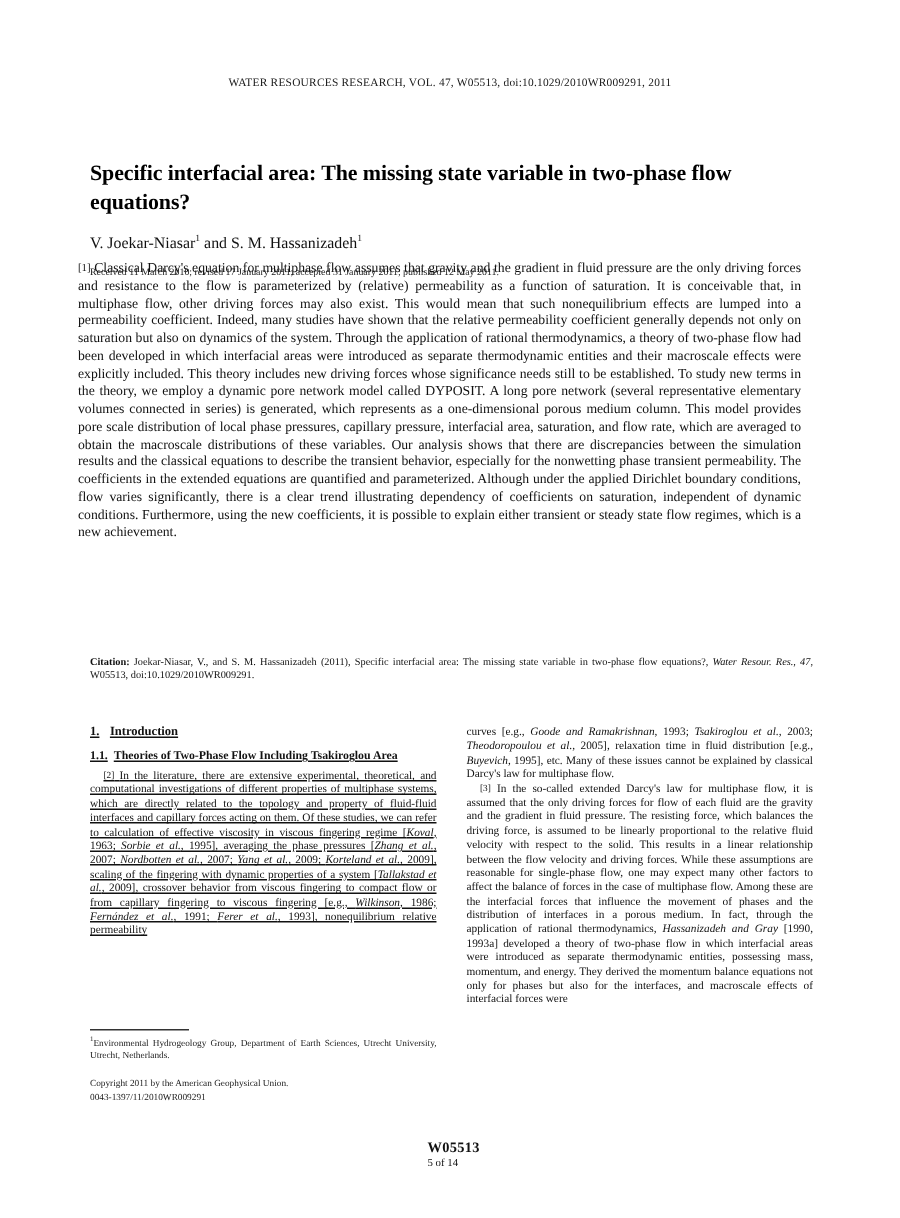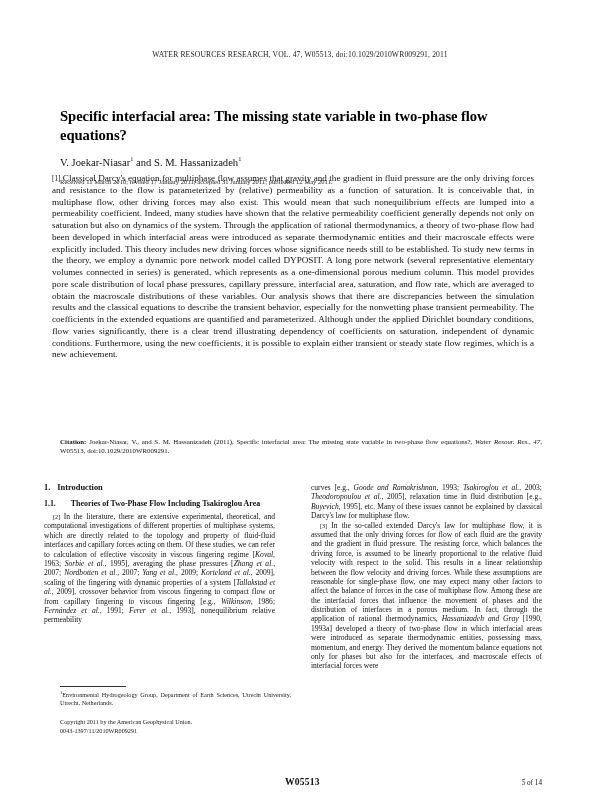--- a/index.html
+++ b/index.html
@@ -102,37 +102,37 @@
   
   .col {
     position: absolute;
     top: 483px;
     width: 231px;
     font-size: 7.55px;
     line-height: 1.245;
     text-align: justify;
     color: #111;
   }
-  .col.left  { left: 44px; }
+  .col.left  { left: 60px; text-decoration: underline; }
   .col.right { left: 311px; }
 
   h2.sec {
     font-size: 8.4px;
     font-weight: bold;
     margin: 0 0 6px 0;
     line-height: 1.2;
   }
   h2.sec .num { margin-right: 7px; }
   h3.subsec {
     font-size: 7.9px;
     font-weight: bold;
     margin: 0 0 2px 0;
     line-height: 1.26;
   }
-  h3.subsec .num { margin-right: 15px; }
+  h3.subsec .num { margin-right: 4px; }
 
   .col p {
     margin: 0;
     text-indent: 9px;
     text-align: justify;
   }
   .col p.firstpar { margin-top: 3px; }
   .col i { font-style: italic; }
   .col .para-num {
     font-size: 6.2px;
@@ -162,26 +162,27 @@
   .footnote .affil sup { font-size: 4.6px; vertical-align: super; }
   .footnote .copy {
     margin: 11px 0 0 0;
     line-height: 1.35;
   }
 
   
   .footer {
     position: absolute;
     left: 60px;
-    top: 776px;
+    top: 760px;
     width: 482px;
     display: flex;
     justify-content: space-between;
     align-items: baseline;
     font-size: 9px;
+    flex-direction: column;
   }
   .footer .artno {
     font-weight: bold;
     font-size: 9.6px;
     letter-spacing: 0.2px;
     margin-left: 225px;
   }
   .footer .pageno {
     font-size: 7.2px;
   }

